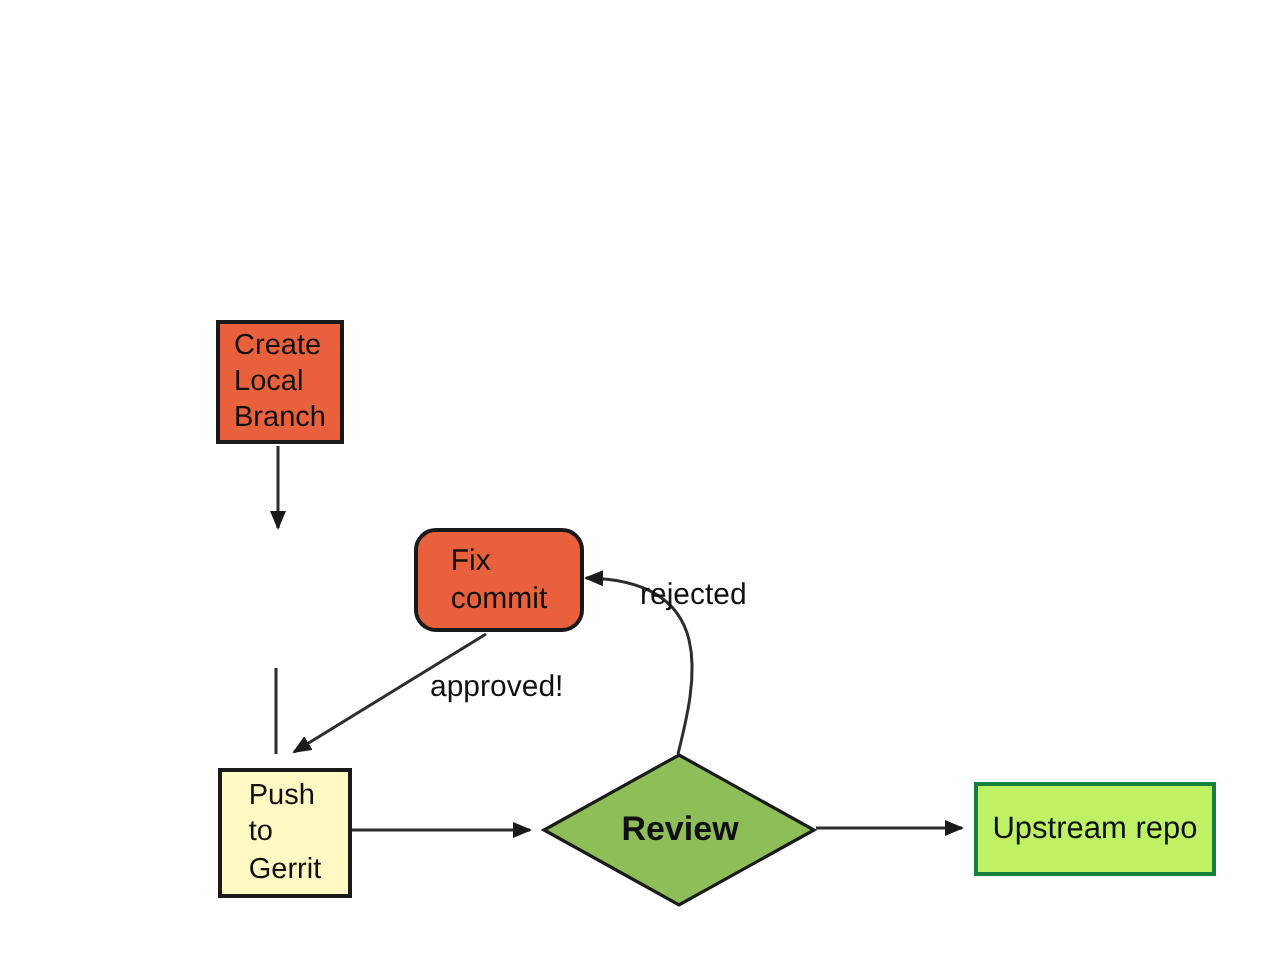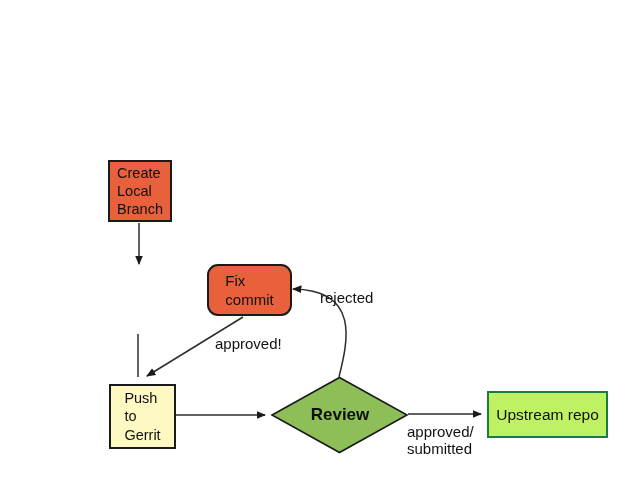--- a/index.html
+++ b/index.html
@@ -89,17 +89,15 @@
 Gerrit</div>
 
     <div class="node node-review-label">Review</div>
 
     <div class="node yellow node-upstream">Upstream repo</div>
 
     <div class="edge-label label-rejected">rejected</div>
 
     <div class="edge-label label-rebased">approved!</div>
 
-    <div class="edge-label label-approved">approved/
-submitted</div>
 
   </div>
 </div>
 
 </body></html>

